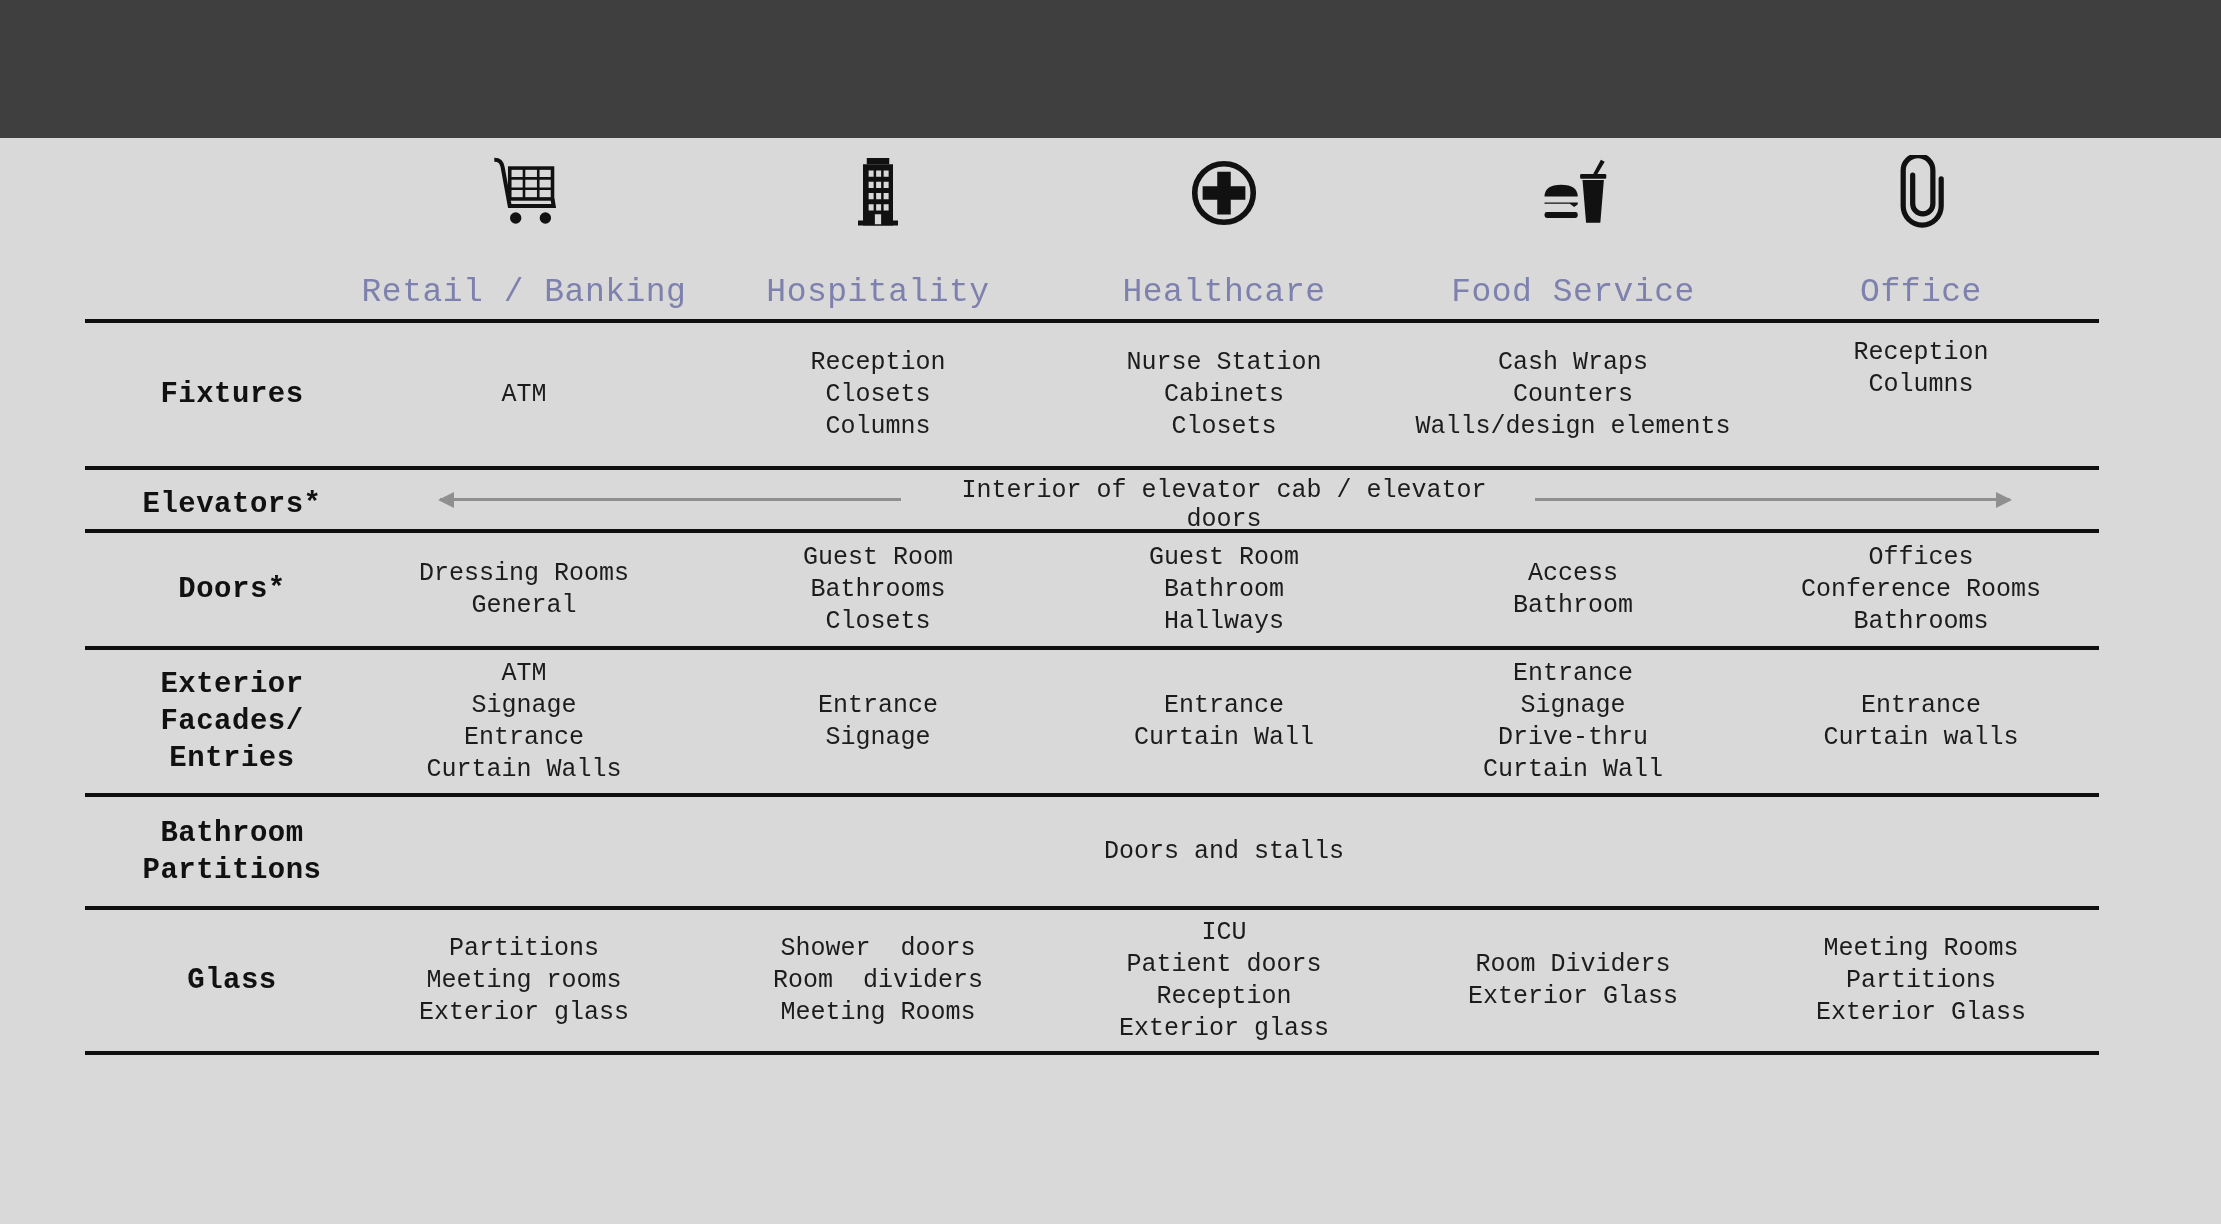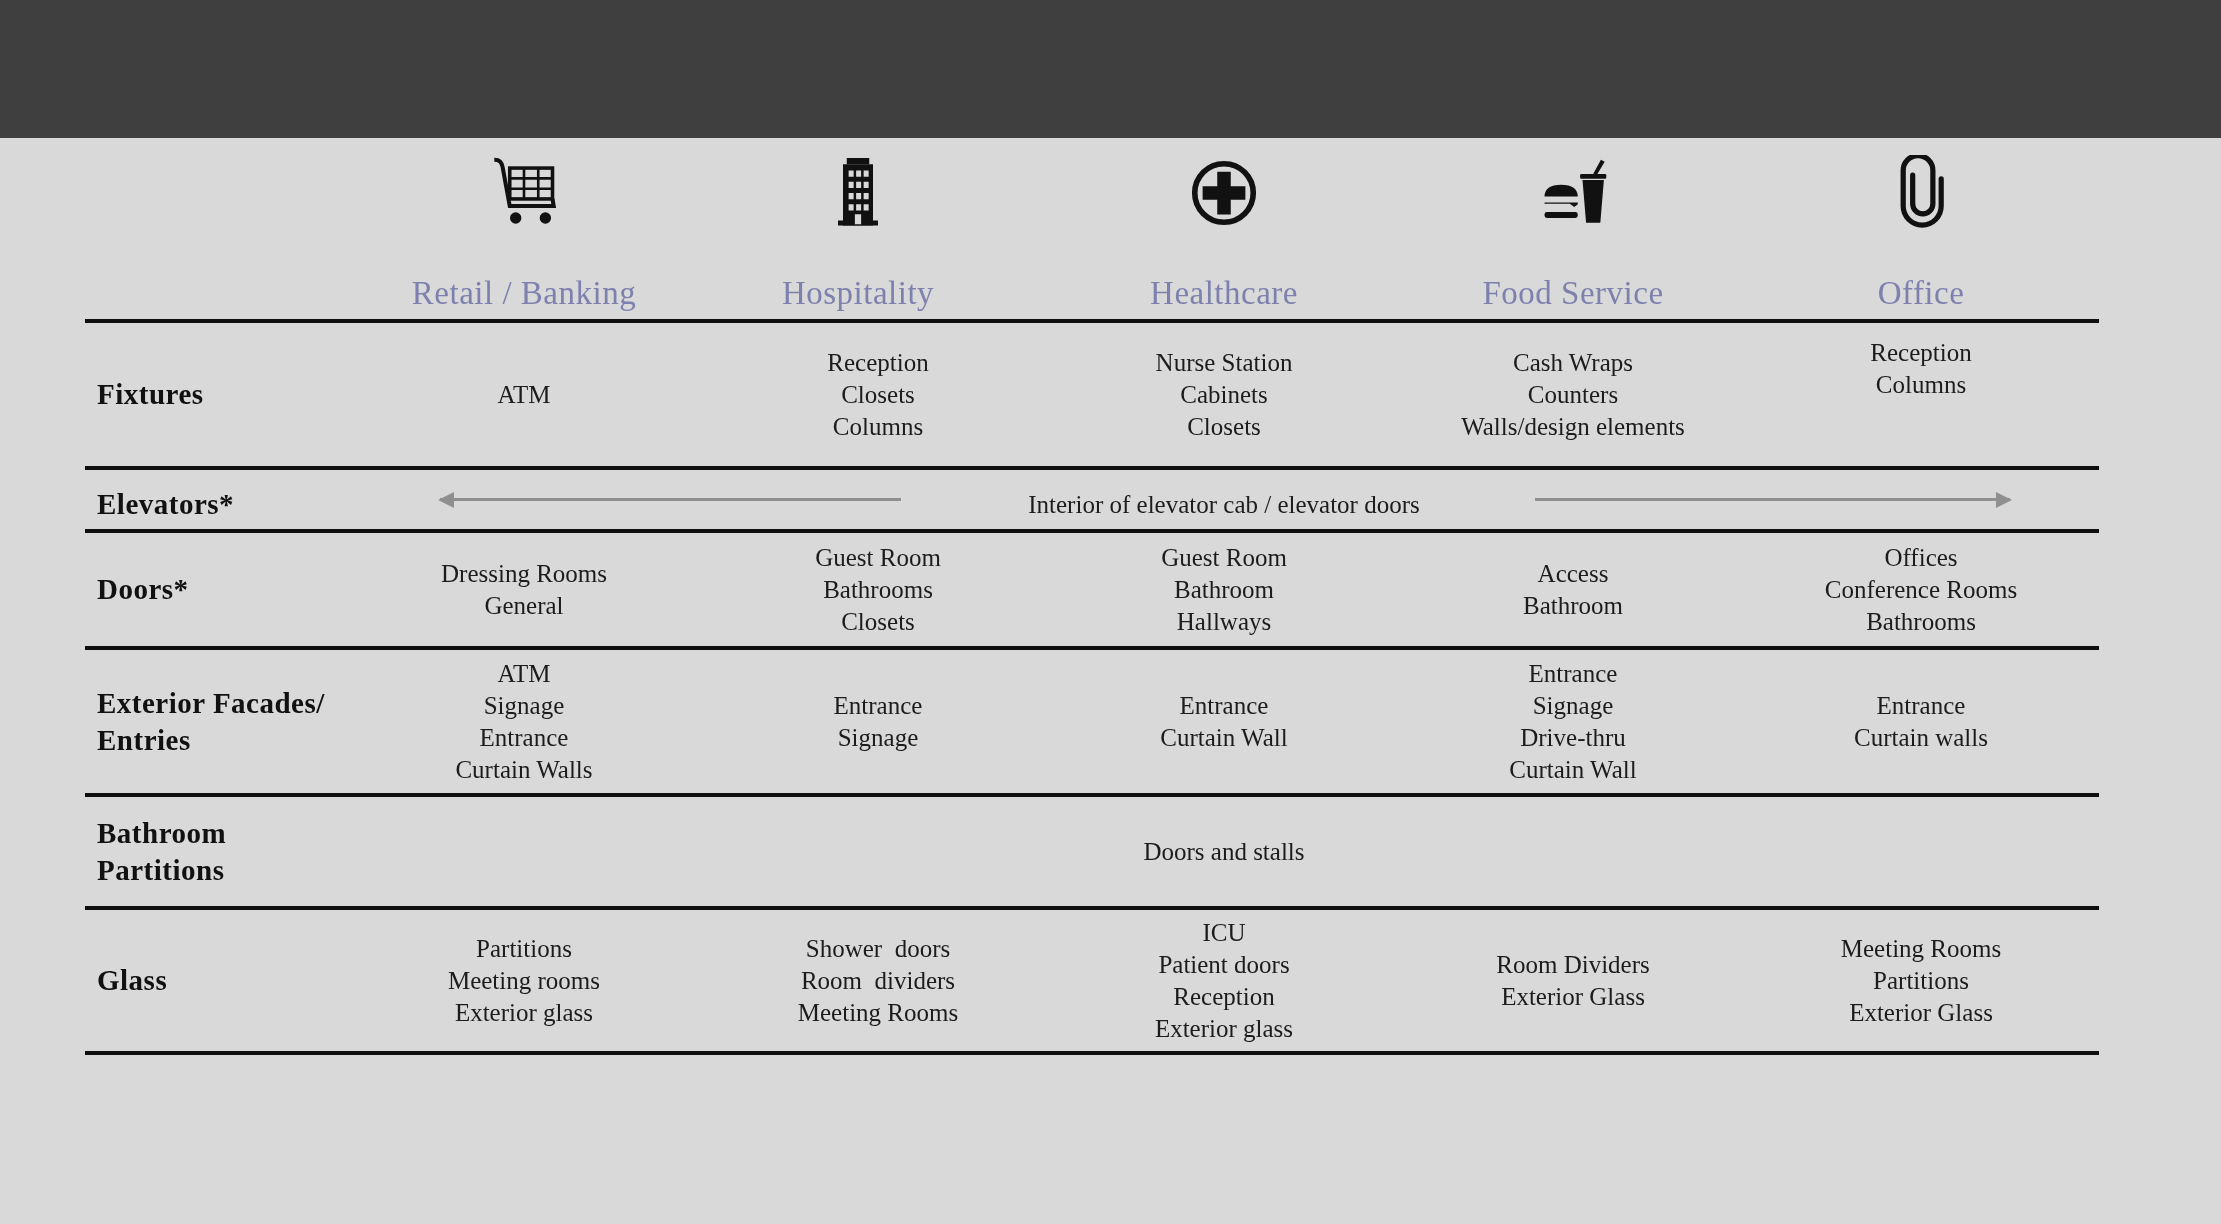--- a/index.html
+++ b/index.html
@@ -1,32 +1,32 @@
 <!DOCTYPE html>
 <html><head>
 <meta charset="utf-8">
 <style>
   html,body{margin:0;padding:0;background:#b0b0b0;}
   .slide{
     position:relative;width:2221px;height:1224px;overflow:hidden;
     background:#d9d9d9;
-    font-family:Liberation Serif, serif;
+    font-family:Liberation Mono, monospace;
     color:#1c1c1c;
   }
   .topbar{position:absolute;left:0;top:0;width:2221px;height:138px;background:#3f3f3f;}
   
   .col-head{position:absolute;top:150px;width:360px;display:flex;flex-direction:column;align-items:center;}
   .icon-slot{height:86px;display:flex;align-items:center;justify-content:center;}
   .col-label{margin-top:37px;font-size:33px;line-height:40px;color:#7e81ae;letter-spacing:.5px;white-space:nowrap;}
   
   .hline{position:absolute;left:85px;width:2014px;height:4px;background:#0f0f0f;}
   
   .row{position:absolute;left:0;width:2221px;}
   .row-label{position:absolute;left:97px;top:0;bottom:0;width:270px;display:flex;flex-direction:column;justify-content:center;
-    font-weight:bold;font-size:29px;line-height:37px;letter-spacing:.5px;color:#111;}
+    font-weight:bold;font-size:29px;line-height:37px;letter-spacing:.5px;color:#111;text-align:center;}
   .cell{position:absolute;top:0;bottom:0;width:340px;display:flex;flex-direction:column;justify-content:center;
     text-align:center;font-size:25px;}
   .cell .line,.row-label .line{white-space:pre-wrap;}
   .cell .line{line-height:32px;}
   .cell.top-align{justify-content:flex-start;padding-top:14px;box-sizing:border-box;}
   .c0{left:354px;} .c1{left:708px;} .c2{left:1054px;} .c3{left:1403px;align-items:center;} .c4{left:1751px;}
   .span-text{position:absolute;left:924px;width:600px;top:0;bottom:0;display:flex;align-items:center;justify-content:center;
     font-size:25px;text-align:center;}
   
   .arrow{position:absolute;top:498px;height:3px;background:#8f8f8f;}
@@ -56,21 +56,21 @@
           <line x1="20" y1="28.4" x2="56" y2="28.4" stroke-width="2.2"></line>
           <path d="M7 4c4.5 0 6 1.8 7 6.2L20 43h37l-1-6" stroke-width="3.4"></path>
         </g>
         <circle cx="25" cy="53" r="4.8" fill="#111"></circle>
         <circle cx="50" cy="53" r="4.8" fill="#111"></circle>
       </svg>
     </div>
     <div class="col-label">Retail / Banking</div>
   </div>
 
-  <div class="col-head" style="left:678px">
+  <div class="col-head" style="left:698px">
     <div class="icon-slot">
       <svg width="80" height="80" viewBox="0 0 64 64">
         <g fill="#111">
           <rect x="23" y="4" width="18" height="5"></rect>
           <rect x="20" y="9" width="24" height="49"></rect>
           <rect x="16" y="54" width="32" height="4"></rect>
         </g>
         <g fill="#d9d9d9">
           <rect x="24.5" y="14" width="4" height="5"></rect>
             <rect x="30.5" y="14" width="4" height="5"></rect>

